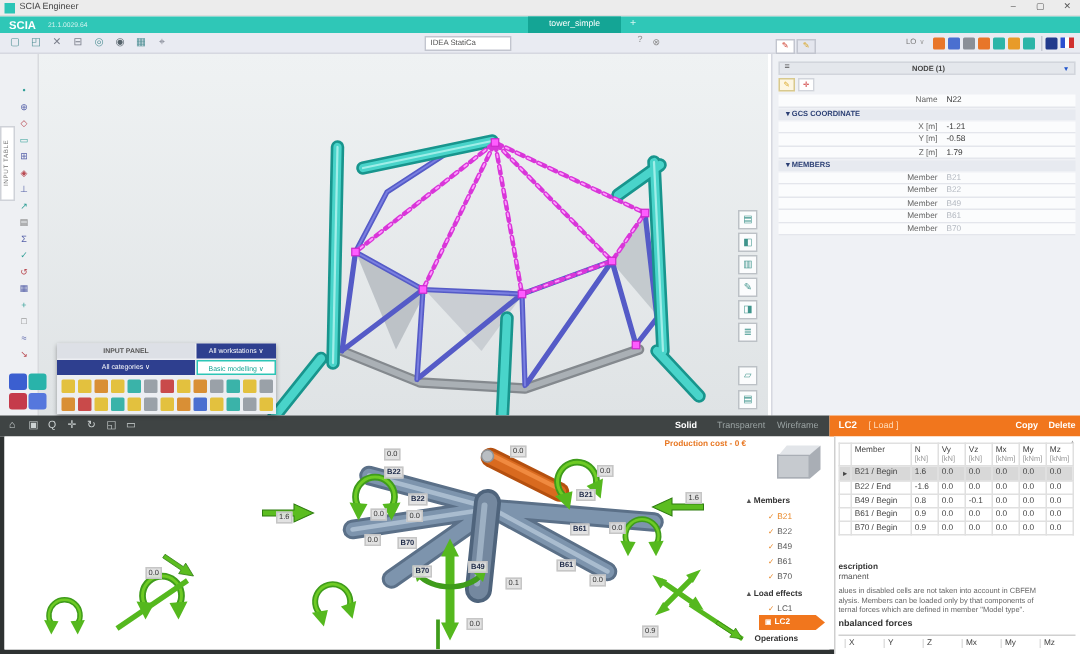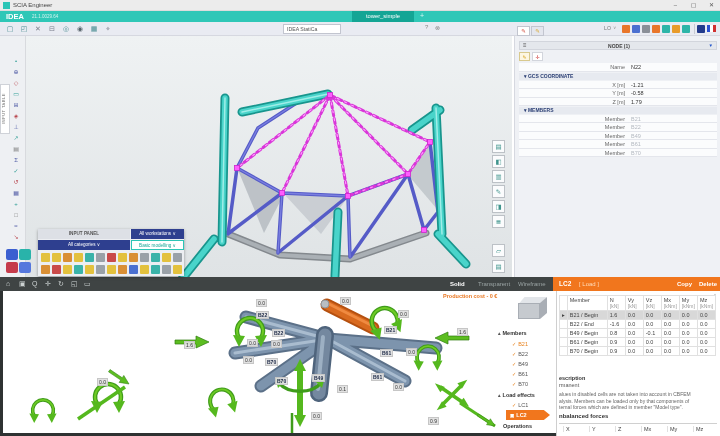--- a/index.html
+++ b/index.html
@@ -45,21 +45,21 @@
 
 <div id="titlebar" class="ab">
   <div class="ab" style="left:3px;top:2px;width:7px;height:7px;background:#2cc5b6"></div>
   <span class="ab" style="left:13px;top:2px;font-size:6px;color:#444">SCIA Engineer</span>
   <span class="ab wctl" style="left:668px;top:0">–</span>
   <span class="ab wctl" style="left:686px;top:0">▢</span>
   <span class="ab wctl" style="left:704px;top:0">✕</span>
 </div>
 
 <div id="tealbar" class="ab">
-  <span class="ab" style="left:6px;top:1px;font-size:7.5px;font-weight:bold;color:#fff">IDEA</span>
+  <span class="ab" style="left:6px;top:1px;font-size:7.5px;font-weight:bold;color:#fff">SCIA</span>
   <span class="ab" style="left:32px;top:3px;font-size:4.5px;color:rgba(255,255,255,.78)">21.1.0029.64</span>
   <div class="ab" style="left:352px;top:0;width:62px;height:11px;background:#14a595;color:#fff;font-size:5.8px;text-align:center;line-height:11px">tower_simple</div>
   <span class="ab" style="left:420px;top:1px;font-size:7px;color:#d6f6f2">+</span>
 </div>
 
 <div id="toolrow" class="ab">
   <span class="ab tico" style="left:4px;top:1px">▢</span>
   <span class="ab tico" style="left:18px;top:1px">◰</span>
   <span class="ab tico" style="left:32px;top:1px;color:#7b7f8c">✕</span>
   <span class="ab tico" style="left:46px;top:1px;color:#7b7f8c">⊟</span>

